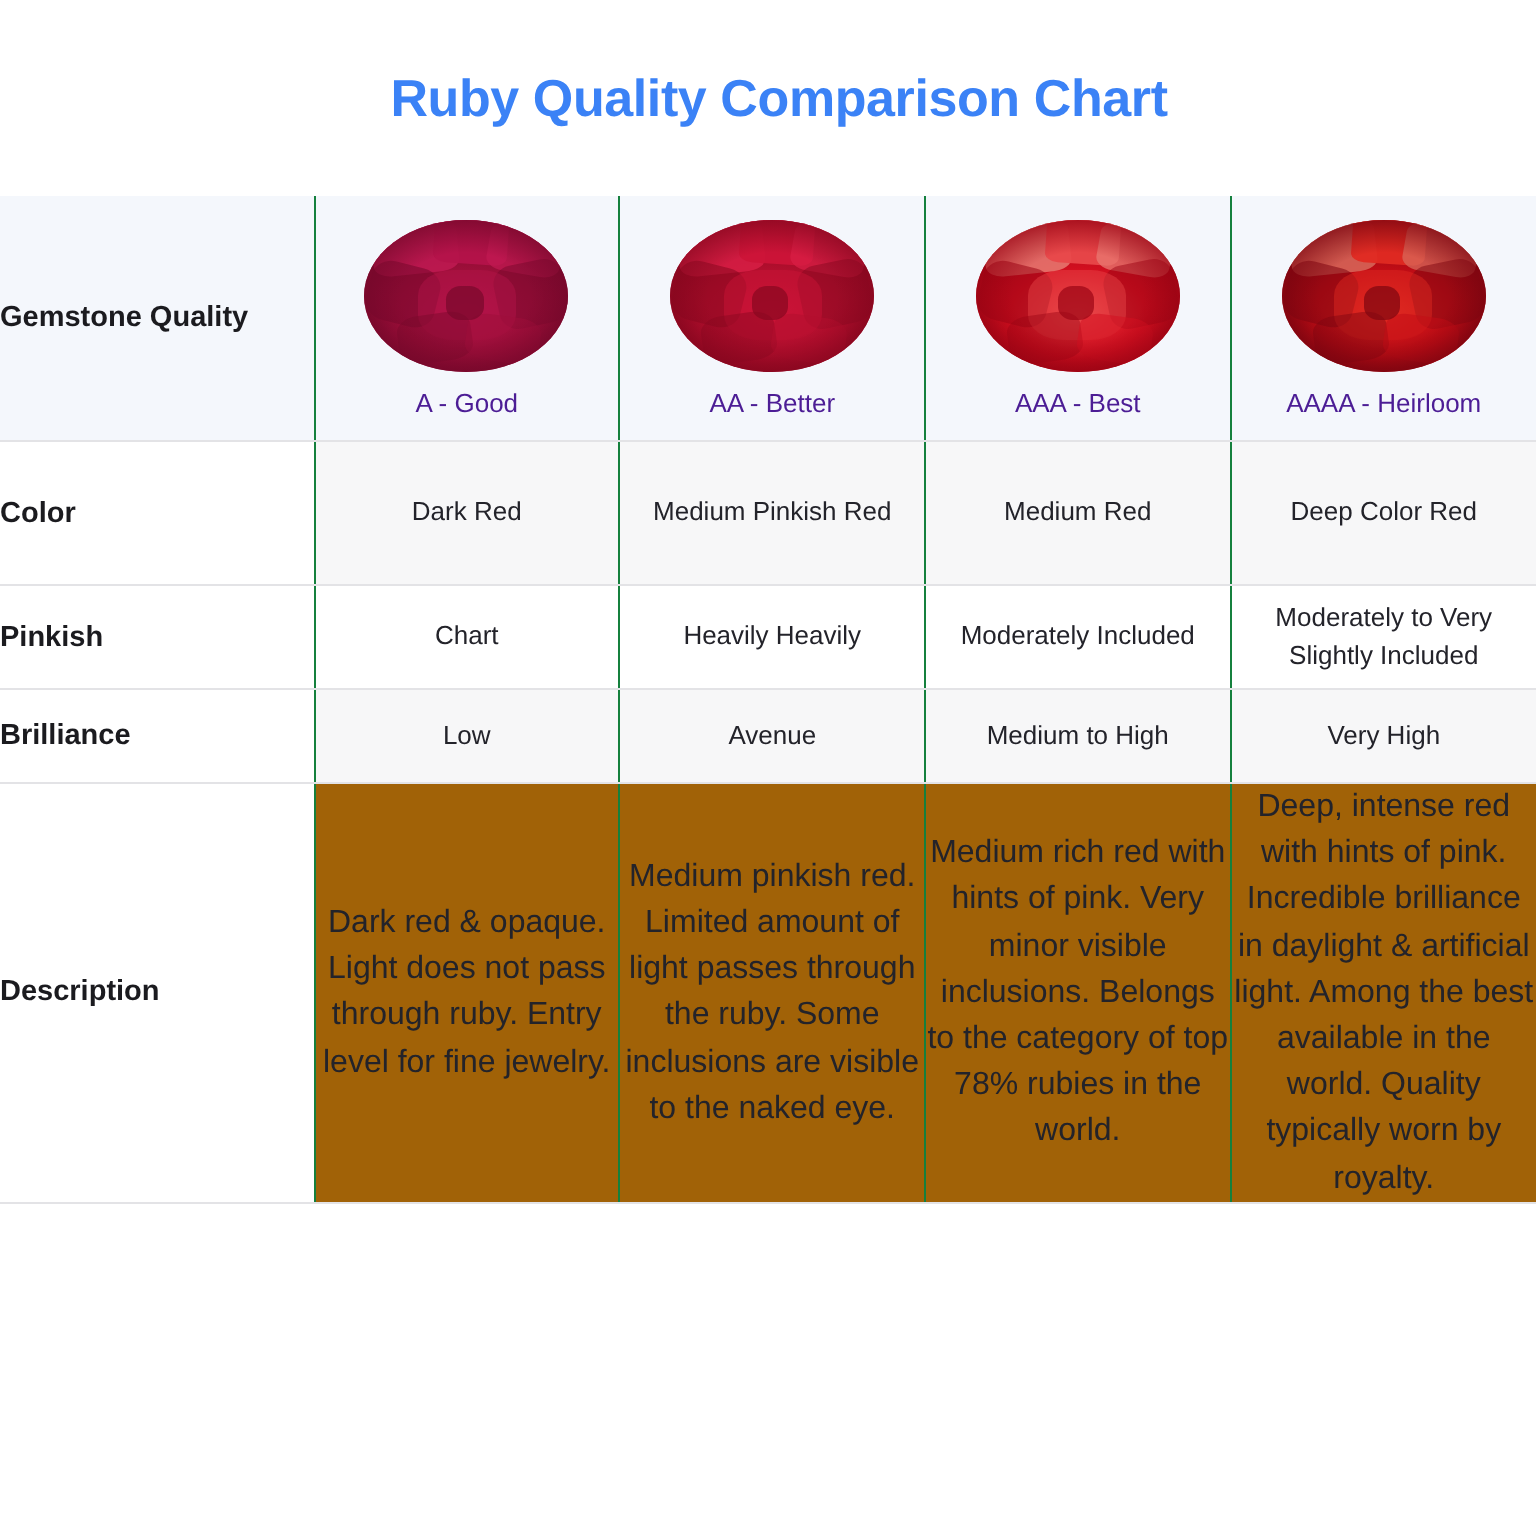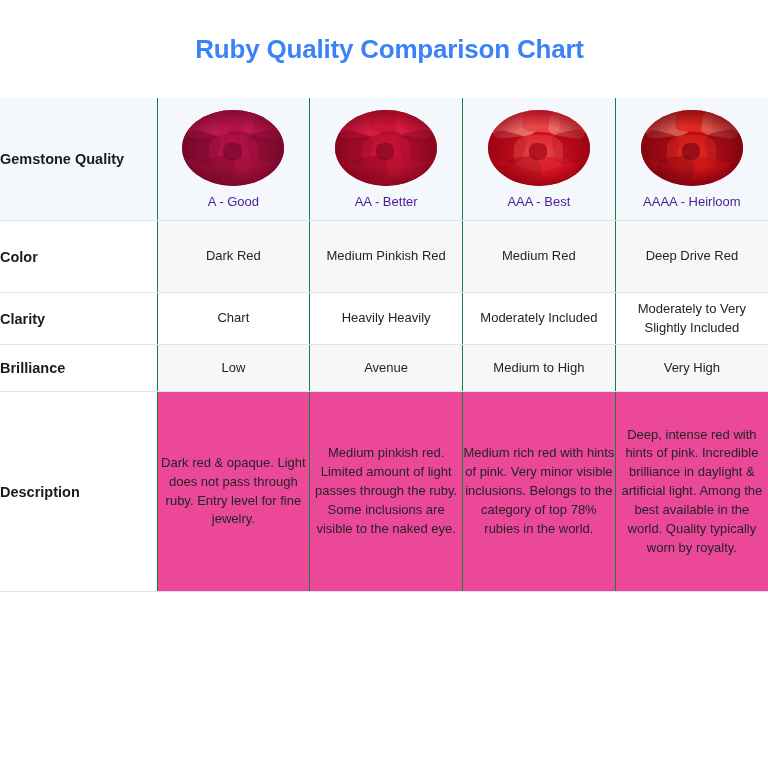--- a/index.html
+++ b/index.html
@@ -113,25 +113,25 @@
     border-radius: 40%;
     mix-blend-mode: normal;
   }
 
   
   .desc-cell {
     vertical-align: top;
     padding-top: 14px;
     padding-left: 10px;
     padding-right: 10px;
-    font-size: 13px;
+    font-size: 16px;
     line-height: 1.45;
     text-align: center;
     color: #23232a;
-    background: #ec4899;
+    background: #a16207;
   }
   .desc-label {
     vertical-align: top;
     padding-top: 22px;
   }
 
   
   .h-header td { height: 122px; }
   .h-color  td { height: 71px; }
   .h-clarity td { height: 51px; }
@@ -233,25 +233,25 @@
             <div class="gem-label">AAAA - Heirloom</div>
           </div>
         </td>
       </tr>
 
       <tr class="h-color">
         <td class="row-label">Color</td>
         <td class="cell tinted">Dark Red</td>
         <td class="cell tinted">Medium Pinkish Red</td>
         <td class="cell tinted">Medium Red</td>
-        <td class="cell tinted">Deep Drive Red</td>
+        <td class="cell tinted">Deep Color Red</td>
       </tr>
 
       <tr class="h-clarity">
-        <td class="row-label">Clarity</td>
+        <td class="row-label">Pinkish</td>
         <td class="cell plain">Chart</td>
         <td class="cell plain">Heavily Heavily</td>
         <td class="cell plain">Moderately Included</td>
         <td class="cell plain">Moderately to Very Slightly Included</td>
       </tr>
 
       <tr class="h-brill">
         <td class="row-label">Brilliance</td>
         <td class="cell tinted">Low</td>
         <td class="cell tinted">Avenue</td>

